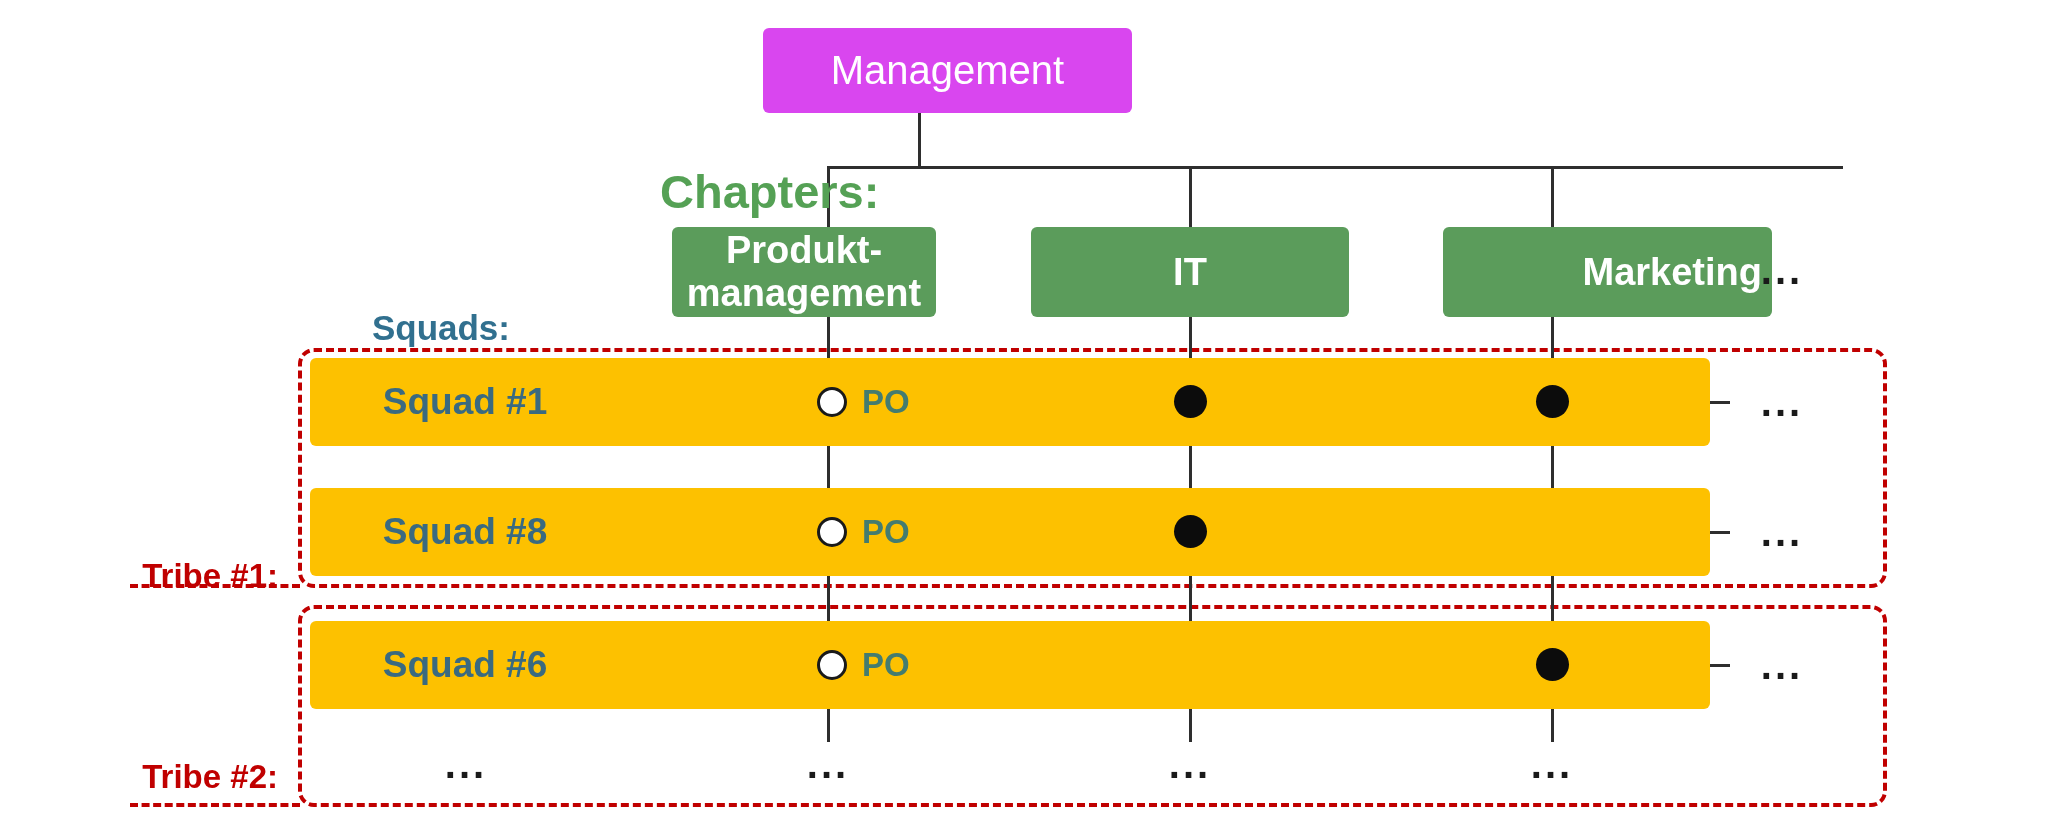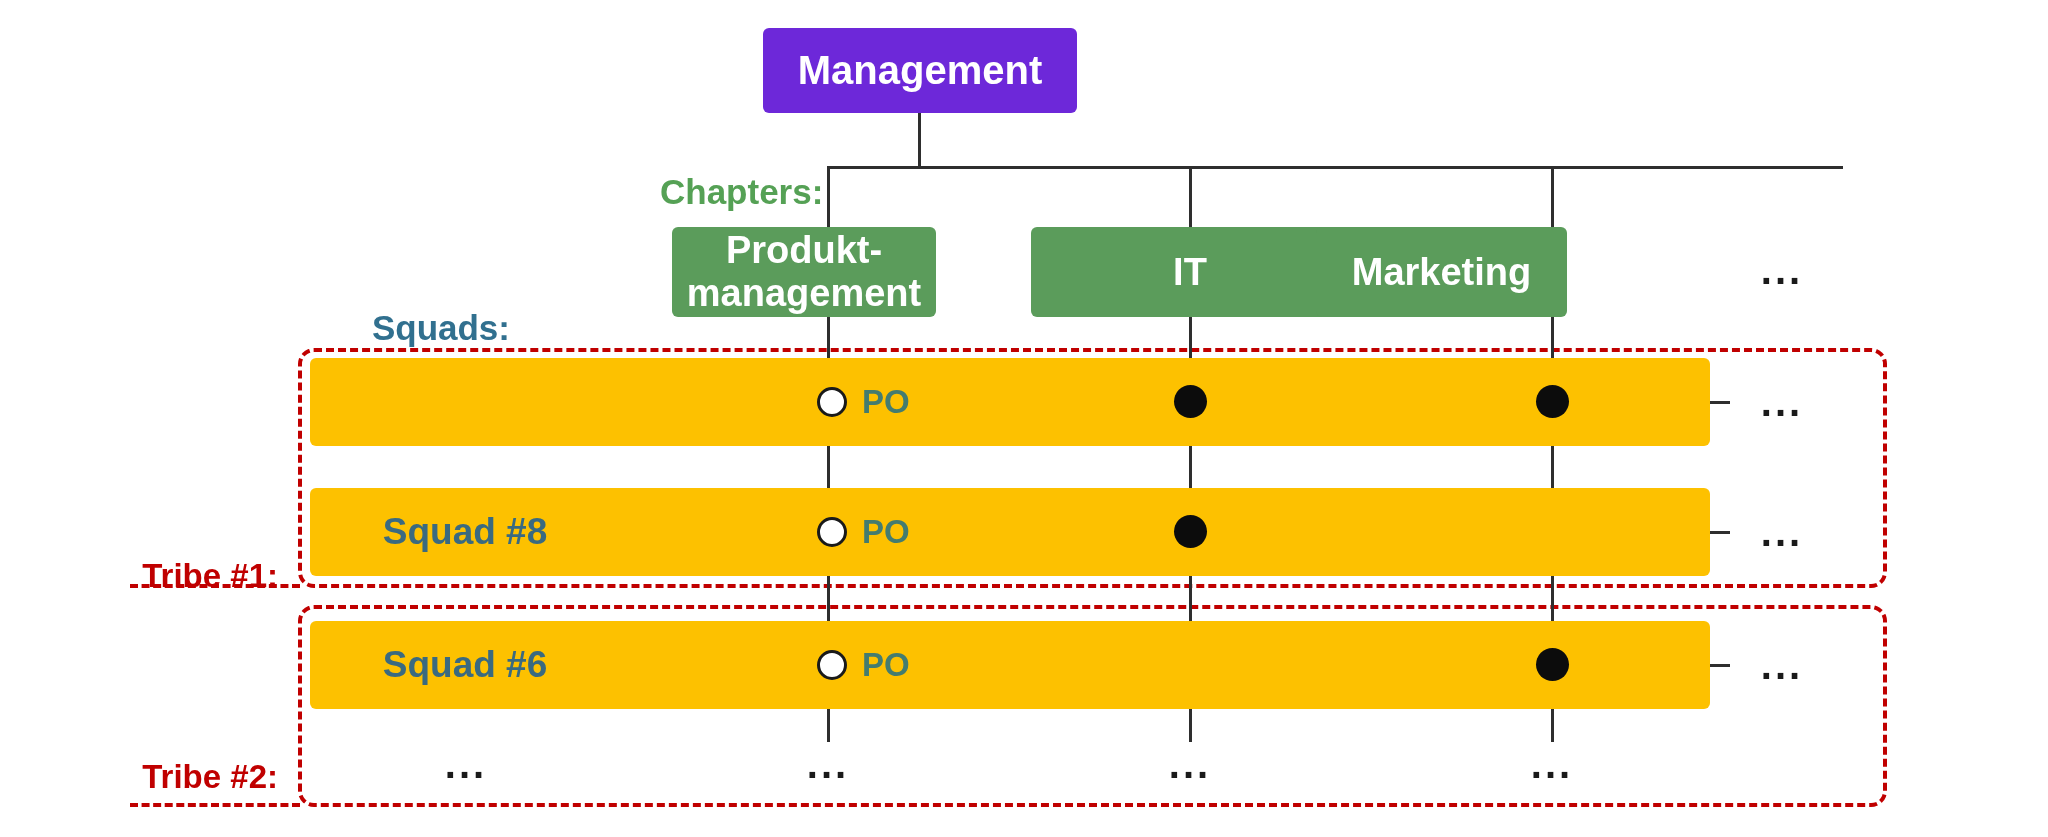--- a/index.html
+++ b/index.html
@@ -12,38 +12,38 @@
     overflow:hidden;
   }
 
   
   .line { position:absolute; background:#2e2e2e; }
   .vline { width:3px; }
   .hline { height:3px; }
 
   
   .mgmt {
-    position:absolute; left:763px; top:28px; width:314px; height:85px;
-    background:#6d28d9; border-radius:6px;
+    position:absolute; left:763px; top:28px; width:369px; height:85px;
+    background:#d946ef; border-radius:6px;
     display:flex; align-items:center; justify-content:center;
-    color:#ffffff; font-weight:bold; font-size:40px;
+    color:#ffffff; font-weight:normal; font-size:40px;
   }
 
   
   .chapter-box {
     position:absolute; top:227px; height:90px;
     background:#5b9c5b; border-radius:6px;
     display:flex; align-items:center; justify-content:center;
     color:#ffffff; font-weight:bold; font-size:38px; line-height:1.12;
     text-align:center; padding:0 10px;
   }
 
   .chapters-title {
     position:absolute; left:660px; top:172px; width:150px;
-    color:#55a155; font-weight:bold; font-size:35px; line-height:40px;
+    color:#55a155; font-weight:bold; font-size:47px; line-height:40px;
     text-align:right;
   }
   .squads-title {
     position:absolute; left:310px; top:308px; width:200px;
     color:#31708f; font-weight:bold; font-size:35px; line-height:40px;text-align:right;
   }
 
   
   .squad-bar {
     position:absolute; left:310px; width:1400px; height:88px;
@@ -132,28 +132,29 @@
   </div>
 
   <div class="chapters-title">Chapters:</div>
 
   <div class="chapter-box" style="left:672px; width:264px;">
     <span>Produkt-management</span>
   </div>
   <div class="chapter-box" style="left:1031px; width:318px;">
     <span>IT</span>
   </div>
-  <div class="chapter-box" style="left:1316px; width:251px;">
+  <div class="chapter-box" style="left:1443px; width:329px;justify-content:flex-end;">
     <span>Marketing</span>
   </div>
   <div class="more" style="left:1742px; top:240px; width:80px; height:60px;">...</div>
 
   <div class="squads-title">Squads:</div>
 
   <div class="squad-bar" style="top:358px;">
+    <span class="squad-label">Squad #1</span>
     <span class="po-circle"></span>
     <span class="po-label">PO</span>
     <span class="member-dot dot-col2"></span>
     <span class="member-dot dot-col3"></span>
   </div>
   <div class="stub" style="left:1710px; top:401px; width:20px; height:3px;"></div>
   <div class="more" style="left:1747px; top:358px; width:70px; height:88px;">...</div>
 
   <div class="squad-bar" style="top:488px;">
     <span class="squad-label">Squad #8</span>

